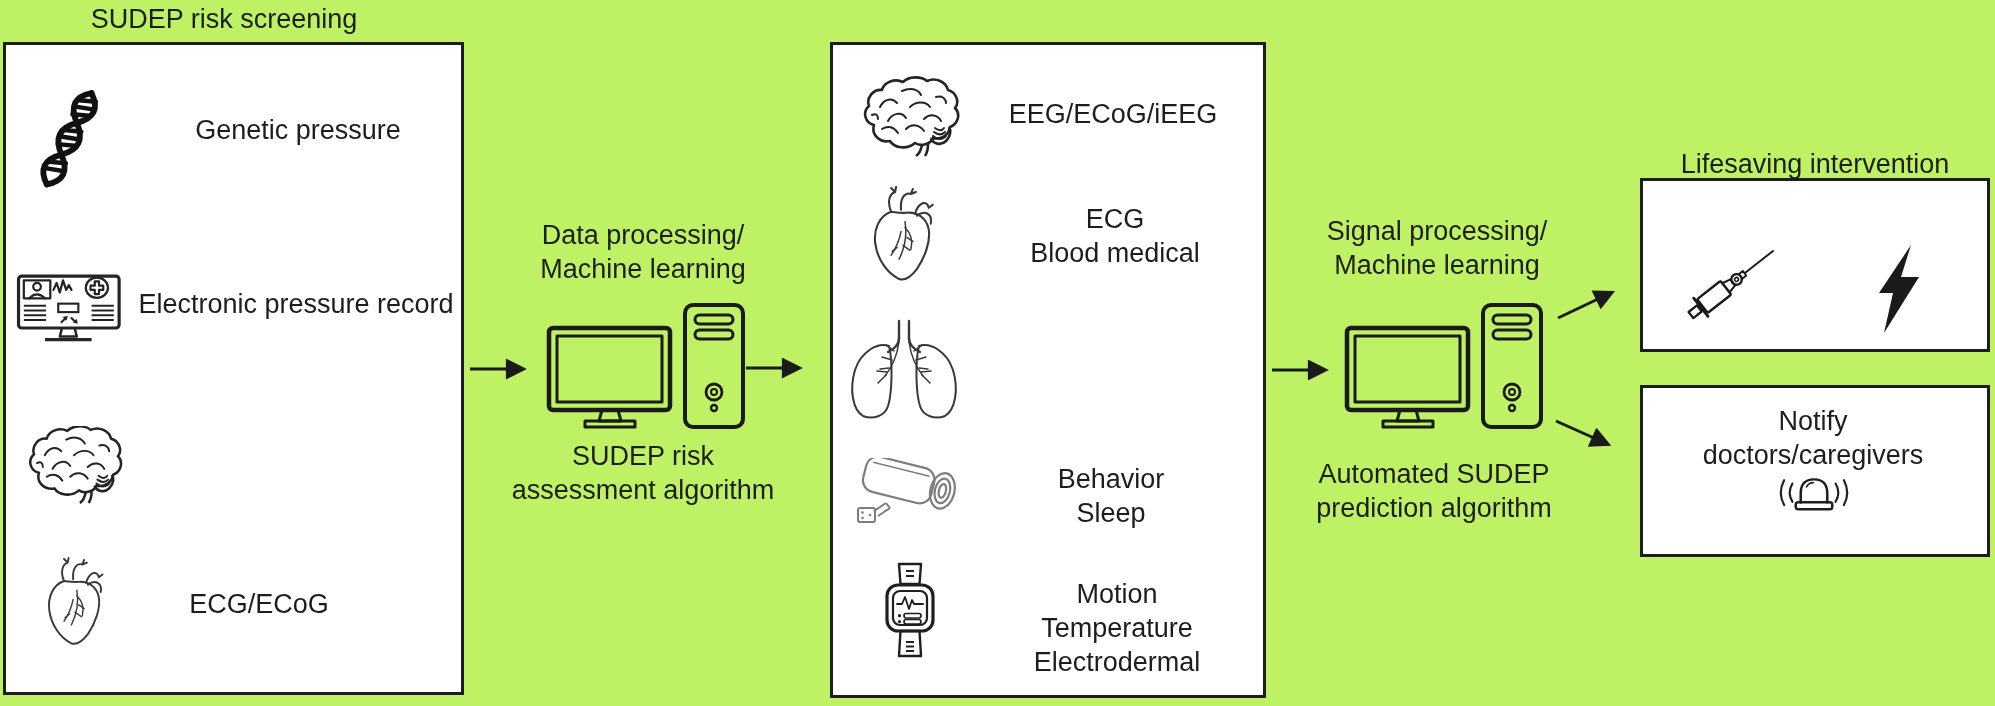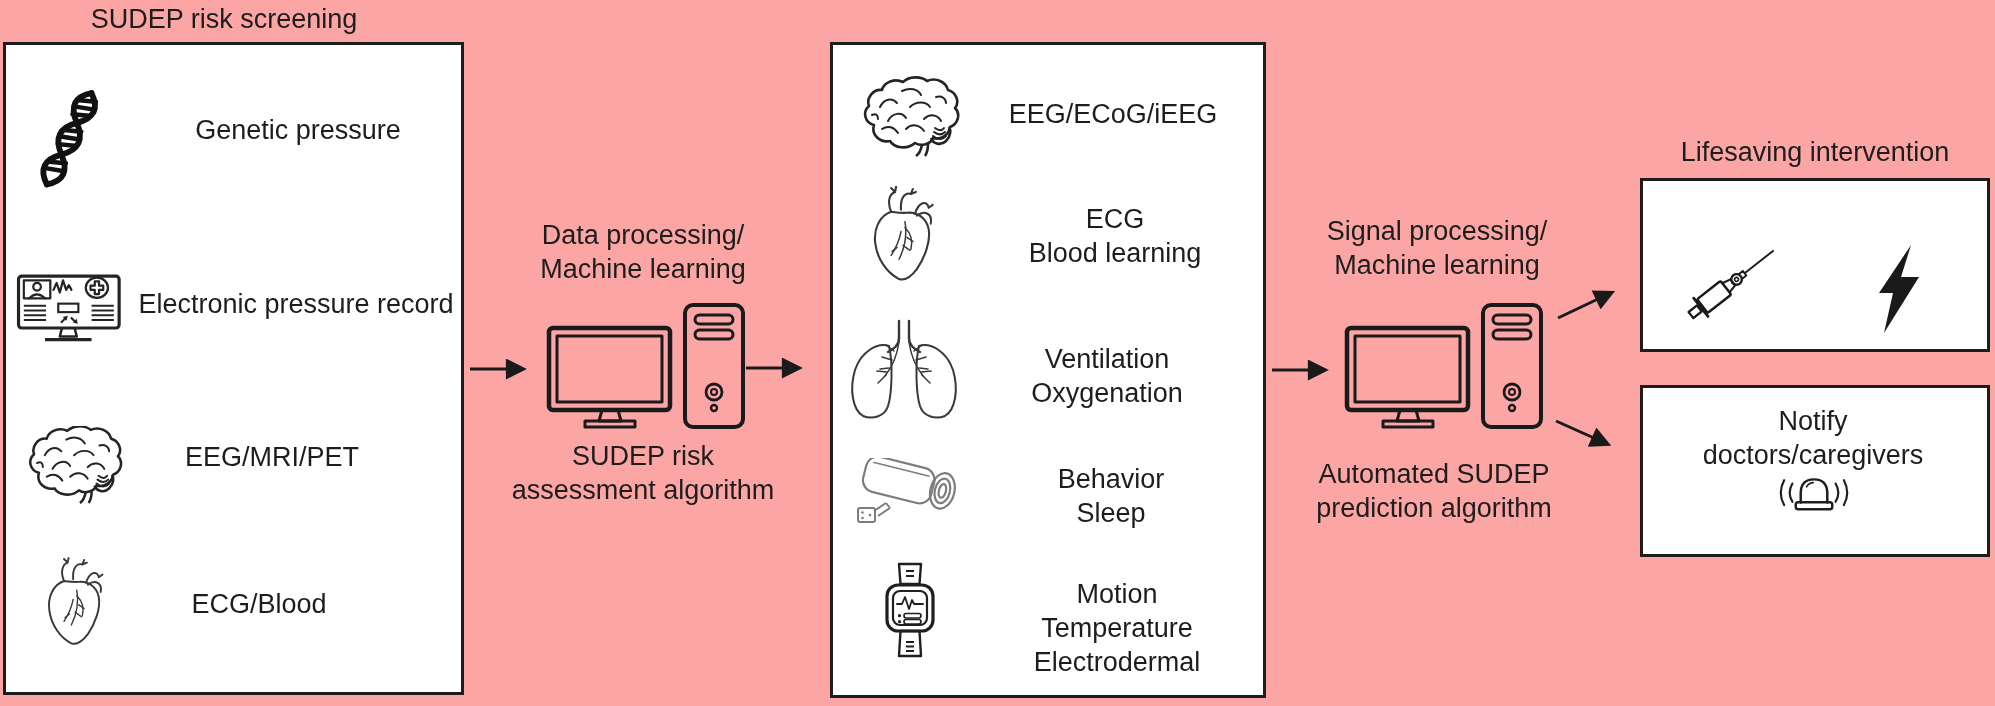--- a/index.html
+++ b/index.html
@@ -1,17 +1,17 @@
 <!DOCTYPE html>
 <html><head>
 <meta charset="utf-8">
 <style>
   html,body{margin:0;padding:0;background:#ffffff;}
   .canvas{
-    position:relative;width:1995px;height:706px;background:#fca5a5;overflow:hidden;
+    position:relative;width:1995px;height:706px;background:#bef264;overflow:hidden;
     font-family:"Liberation Sans", sans-serif;color:#1d1d1d;
   }
   .box{position:absolute;border:3px solid #1d1d1d;box-sizing:border-box;background:#fff;}
   .lbl{
     position:absolute;font-size:27px;line-height:34px;color:#1d1d1d;
     text-align:center;white-space:pre-line;transform:translateX(-50%);
   }
   .ttl{
     position:absolute;font-size:27px;line-height:32px;color:#1d1d1d;
     text-align:center;white-space:nowrap;transform:translateX(-50%);
@@ -217,53 +217,50 @@
   <div class="lbl" style="left:298px;top:113px">Genetic pressure</div>
 
   <svg class="ic" style="left:16px;top:274px;width:112px;height:72px">
       <use href="#sym-emr"></use>
     </svg>
   <div class="lbl" style="left:296px;top:287px">Electronic pressure record</div>
 
   <svg class="ic" style="left:20px;top:426px;width:112px;height:78px">
       <use href="#sym-brain"></use>
     </svg>
-  <div class="lbl" style="left:272px;top:440px">EEG/MRI/PET</div>
 
   <svg class="ic" style="left:42px;top:554px;width:66px;height:98px">
       <use href="#sym-heart"></use>
     </svg>
-  <div class="lbl" style="left:259px;top:587px">ECG/Blood</div>
+  <div class="lbl" style="left:259px;top:587px">ECG/ECoG</div>
 
   <div class="lbl" style="left:643px;top:218px">Data processing/
 Machine learning</div>
   <svg class="ic" style="left:546px;top:302px;width:200px;height:128px">
       <use href="#sym-computer"></use>
     </svg>
   <div class="lbl" style="left:643px;top:439px">SUDEP risk
 assessment algorithm</div>
 
   <div class="box" style="left:830px;top:42px;width:436px;height:656px"></div>
 
   <svg class="ic" style="left:858px;top:76px;width:108px;height:82px">
       <use href="#sym-brain"></use>
     </svg>
   <div class="lbl" style="left:1113px;top:97px">EEG/ECoG/iEEG</div>
 
   <svg class="ic" style="left:866px;top:186px;width:74px;height:99px">
       <use href="#sym-heart"></use>
     </svg>
   <div class="lbl" style="left:1115px;top:202px">ECG
-Blood learning</div>
+Blood medical</div>
 
   <svg class="ic" style="left:843px;top:318px;width:122px;height:104px">
       <use href="#sym-lungs"></use>
     </svg>
-  <div class="lbl" style="left:1107px;top:342px">Ventilation
-Oxygenation</div>
 
   <svg class="ic" style="left:856px;top:458px;width:112px;height:70px">
       <use href="#sym-camera"></use>
     </svg>
   <div class="lbl" style="left:1111px;top:462px">Behavior
 Sleep</div>
 
   <svg class="ic" style="left:880px;top:562px;width:60px;height:112px">
       <use href="#sym-watch"></use>
     </svg>
@@ -272,21 +269,21 @@
 Electrodermal</div>
 
   <div class="lbl" style="left:1437px;top:214px">Signal processing/
 Machine learning</div>
   <svg class="ic" style="left:1344px;top:302px;width:200px;height:128px">
       <use href="#sym-computer"></use>
     </svg>
   <div class="lbl" style="left:1434px;top:457px">Automated SUDEP
 prediction algorithm</div>
 
-  <div class="ttl" style="left:1815px;top:136px">Lifesaving intervention</div>
+  <div class="ttl" style="left:1815px;top:148px">Lifesaving intervention</div>
 
   <div class="box" style="left:1640px;top:178px;width:350px;height:174px"></div>
   <svg class="ic" style="left:1678px;top:230px;width:108px;height:106px">
       <use href="#sym-syringe"></use>
     </svg>
   <svg class="ic" style="left:1874px;top:245px;width:50px;height:90px">
       <use href="#sym-bolt"></use>
     </svg>
 
   <div class="box" style="left:1640px;top:385px;width:350px;height:172px"></div>

